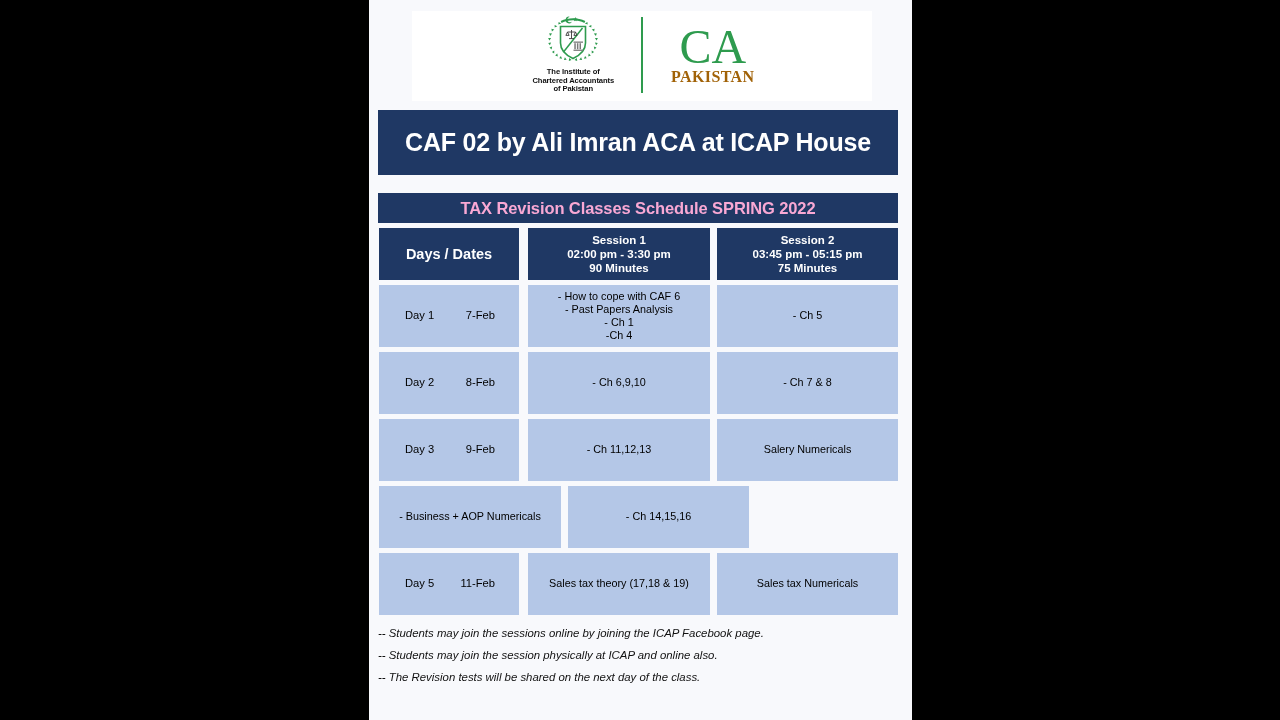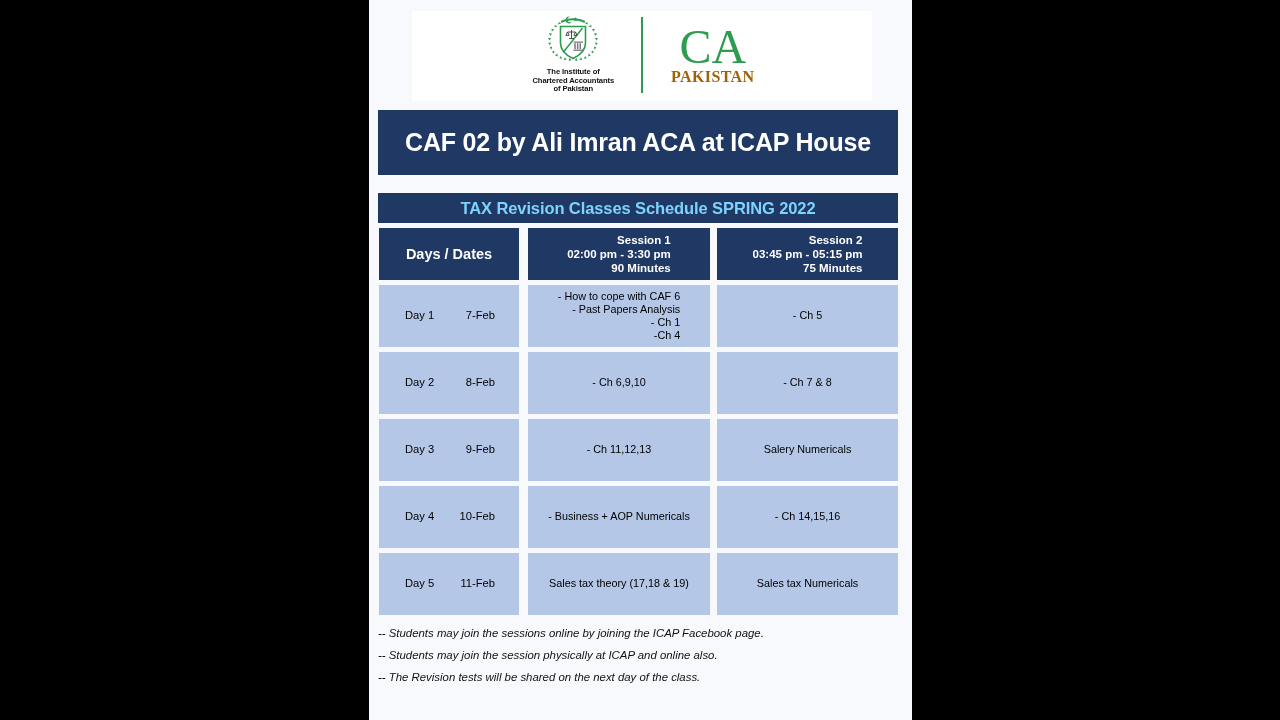--- a/index.html
+++ b/index.html
@@ -119,21 +119,21 @@
   .sub-title {
     position: absolute;
     left: 9px;
     top: 193px;
     width: 520px;
     height: 30px;
     background: #1f3864;
     display: flex;
     align-items: center;
     justify-content: center;
-    color: #7dd3fc;
+    color: #f9a8d4;
     font-size: 16.5px;
     font-weight: bold;
     letter-spacing: -0.1px;
   }
 
   
   .grid {
     position: absolute;
     left: 10px;
     top: 228px;
@@ -173,21 +173,21 @@
     height: 62px;
     font-size: 10.8px;
     line-height: 13.2px;
     padding: 16px 6px;
   }
   .days-cell {
     justify-content: space-between;
     padding: 0 24px 0 26px;
     font-size: 11.2px;
   }
-  .head-line { display: block; text-align: right; }
+  .head-line { display: block; }
 
   
   .notes {
     position: absolute;
     left: 5px;
     top: 622px;
     width: 530px;
   }
   .note-line {
     font-family: "Liberation Sans", sans-serif;
@@ -357,24 +357,20 @@
           </div>
         </div>
         <div class="cell body-cell col-sess2">
           <div>
             <span class="head-line">Salery Numericals</span>
           </div>
         </div>
       </div>
 
       <div class="grid-row">
-        <div class="cell body-cell days-cell col-days">
-          <span>Day 4</span>
-          <span>10-Feb</span>
-        </div>
         <div class="cell body-cell col-sess1">
           <div>
             <span class="head-line">- Business + AOP Numericals</span>
           </div>
         </div>
         <div class="cell body-cell col-sess2">
           <div>
             <span class="head-line">- Ch 14,15,16</span>
           </div>
         </div>

